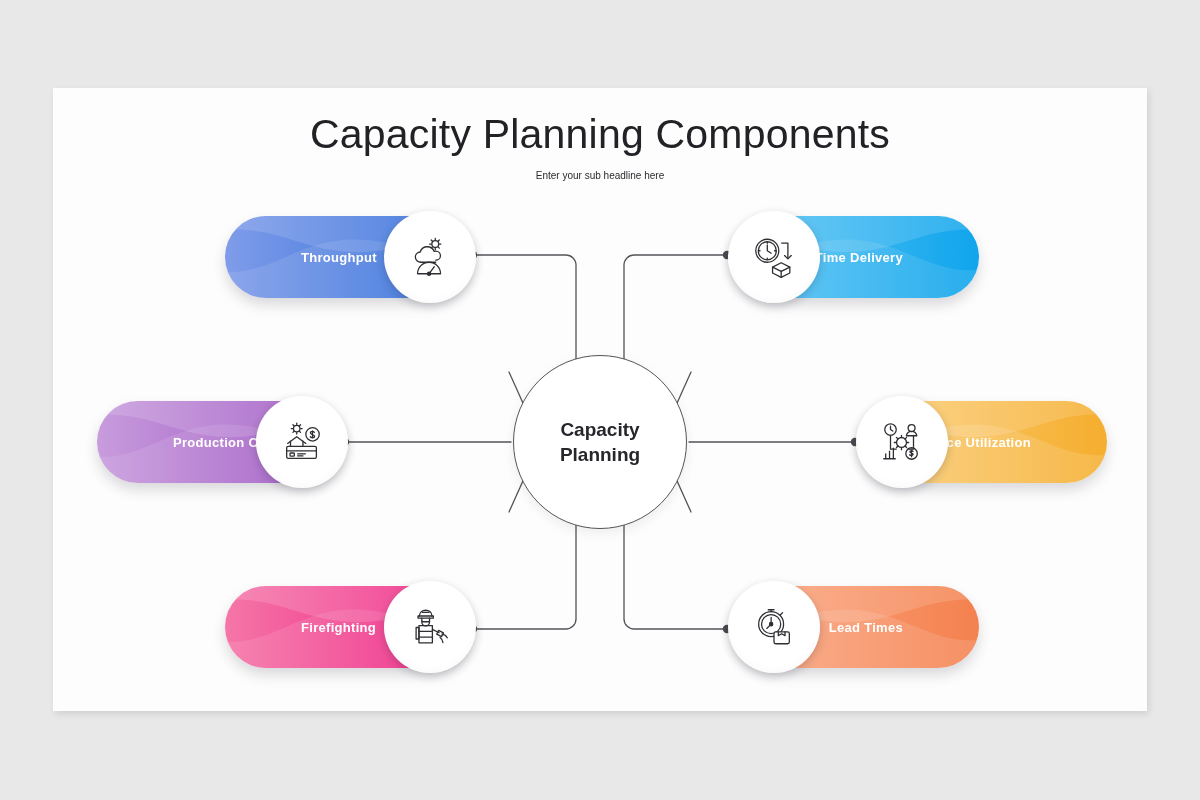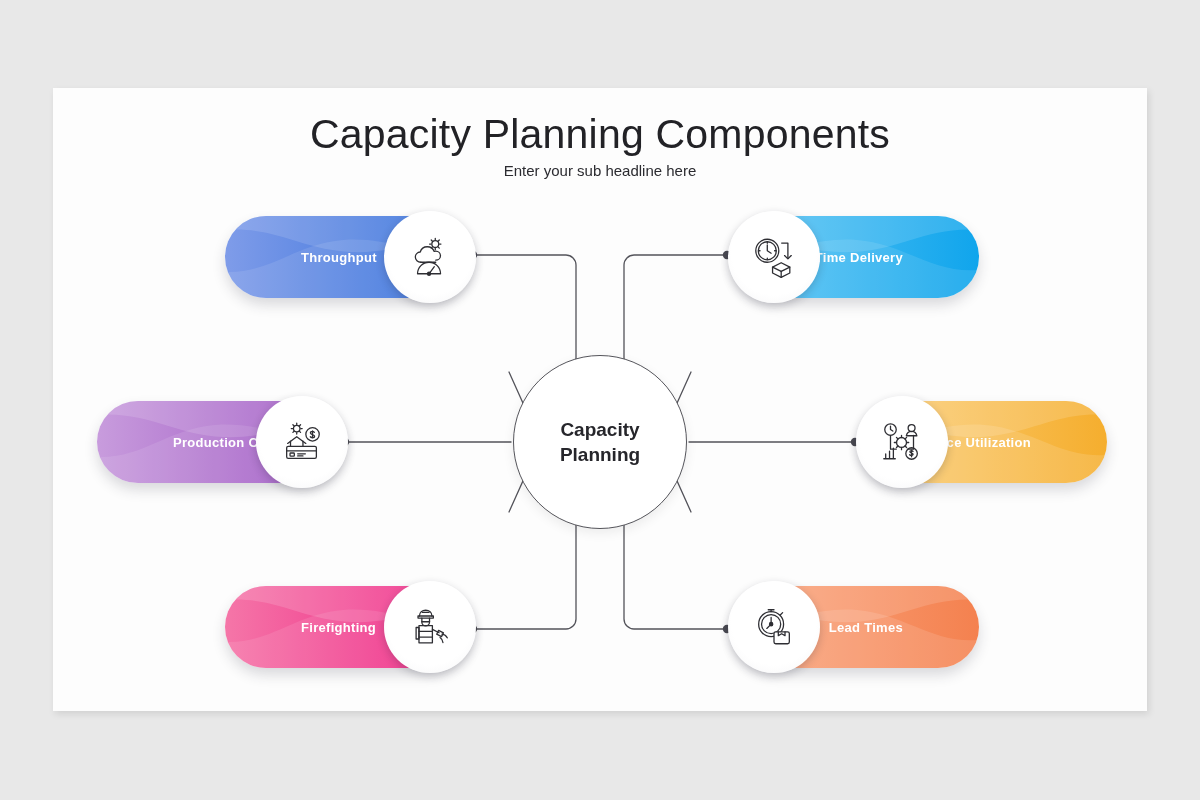--- a/index.html
+++ b/index.html
@@ -40,22 +40,22 @@
     text-align: center;
   }
   .page-title {
     font-size: 41px;
     color: #222226;
     font-weight: 400;
     letter-spacing: 0.2px;
     line-height: 1.1;
   }
   .page-subtitle {
-    margin-top: 5px;
-    font-size: 15px;
+    margin-top: 13px;
+    font-size: 10px;
     color: #2b2b30;
     font-weight: 400;
   }
 
   
   #connectors {
     position: absolute;
     left: 0;
     top: 0;
     width: 1200px;

